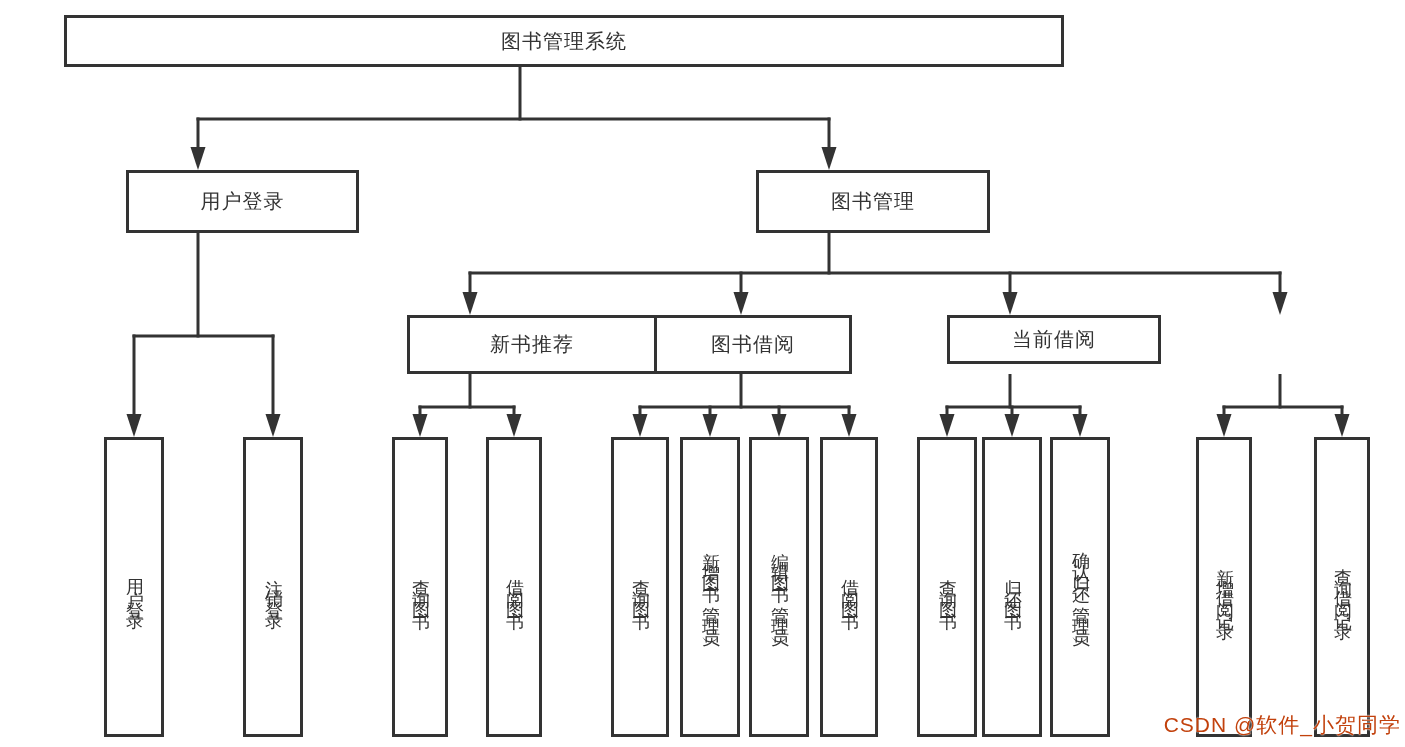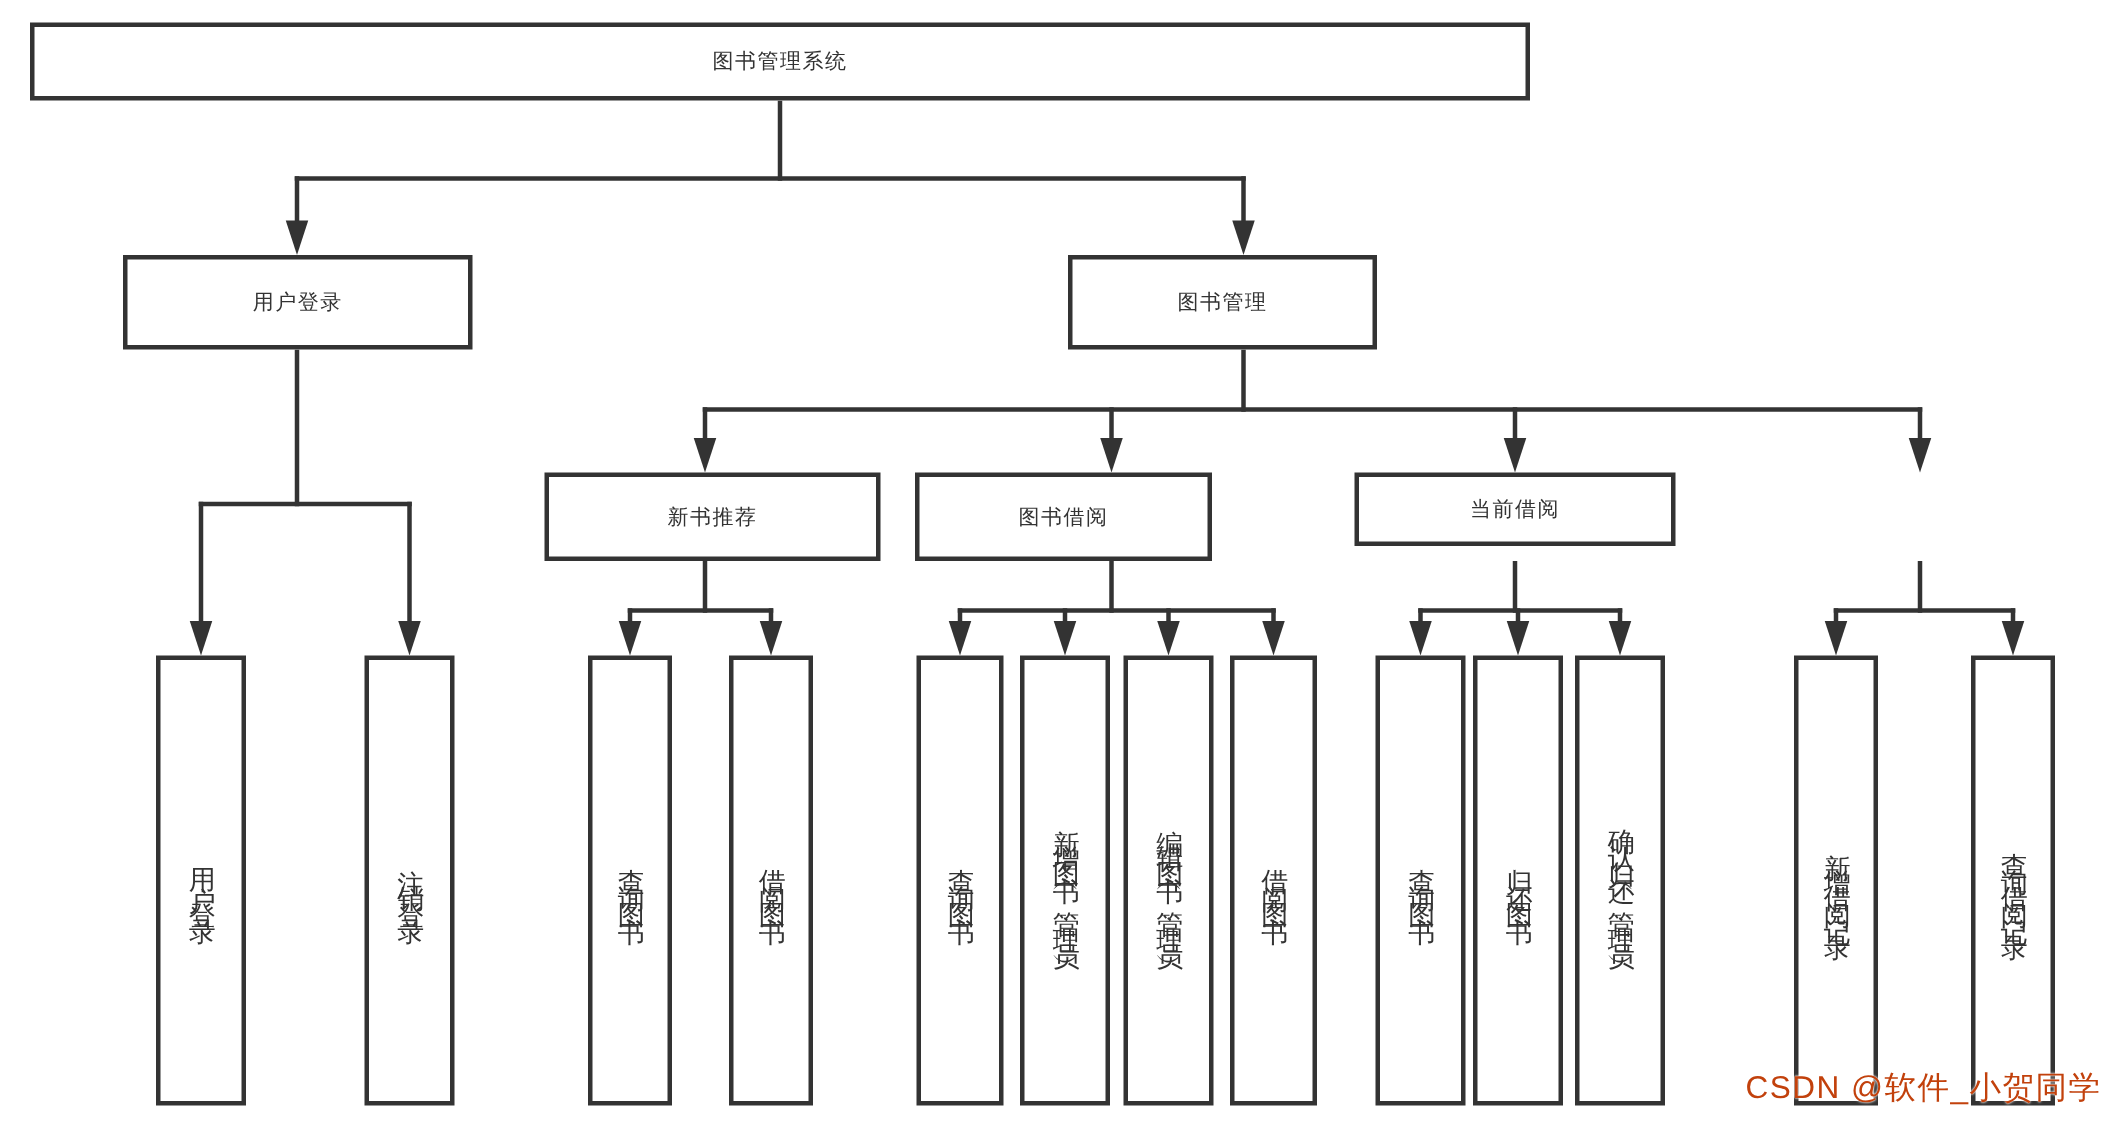--- a/index.html
+++ b/index.html
@@ -9,21 +9,21 @@
     font-family:"Liberation Sans","DejaVu Sans",sans-serif;
     color:#333333;
   }
   #wires { position:absolute; left:0; top:0; pointer-events:none; }
   .node {
     position:absolute; box-sizing:border-box;
     background:#ffffff; border:3px solid #333333;
     display:flex; align-items:center; justify-content:center;
     color:#333333; z-index:2;
   }
-  .node.h { font-size:14px; letter-spacing:1px; white-space:nowrap; }
+  .node.h { font-size:20px; letter-spacing:1px; white-space:nowrap;margin-left:44px; }
   .node.v {
     writing-mode:vertical-rl; text-orientation:mixed;
     font-size:18px; letter-spacing:11px; line-height:1.1;
   }
   .watermark {
     position:absolute; right:4px; top:711px; z-index:3;
     font-size:21px; letter-spacing:1px; color:#c2410c;
     text-shadow:0 0 2px #ffffff, 0 0 1px #ffffff;
     white-space:nowrap;
   }
@@ -95,23 +95,23 @@
       <polygon points="1012,437 1004.5,414 1019.5,414"></polygon>
       <polygon points="1080,437 1072.5,414 1087.5,414"></polygon>
       <polygon points="1224,437 1216.5,414 1231.5,414"></polygon>
       <polygon points="1342,437 1334.5,414 1349.5,414"></polygon>
     </g>
   </svg>
 
   <div class="node h" style="left:20px;top:15px;width:1000px;height:52px">图书管理系统</div>
 
   <div class="node h" style="left:82px;top:170px;width:233px;height:63px">用户登录</div>
-  <div class="node h" style="left:712px;top:170px;width:206px;height:63px">图书管理</div>
+  <div class="node h" style="left:712px;top:170px;width:234px;height:63px">图书管理</div>
 
-  <div class="node h" style="left:363px;top:315px;width:224px;height:59px">新书推荐</div>
+  <div class="node h" style="left:363px;top:315px;width:250px;height:59px">新书推荐</div>
   <div class="node h" style="left:610px;top:315px;width:198px;height:59px">图书借阅</div>
   <div class="node h" style="left:903px;top:315px;width:214px;height:49px">当前借阅</div>
 
   <div class="node v" style="left:104px;top:437px;width:60px;height:300px">用户登录</div>
   <div class="node v" style="left:243px;top:437px;width:60px;height:300px">注销登录</div>
 
   <div class="node v" style="left:392px;top:437px;width:56px;height:300px">查询图书</div>
   <div class="node v" style="left:486px;top:437px;width:56px;height:300px">借阅图书</div>
 
   <div class="node v" style="left:611px;top:437px;width:58px;height:300px">查询图书</div>

